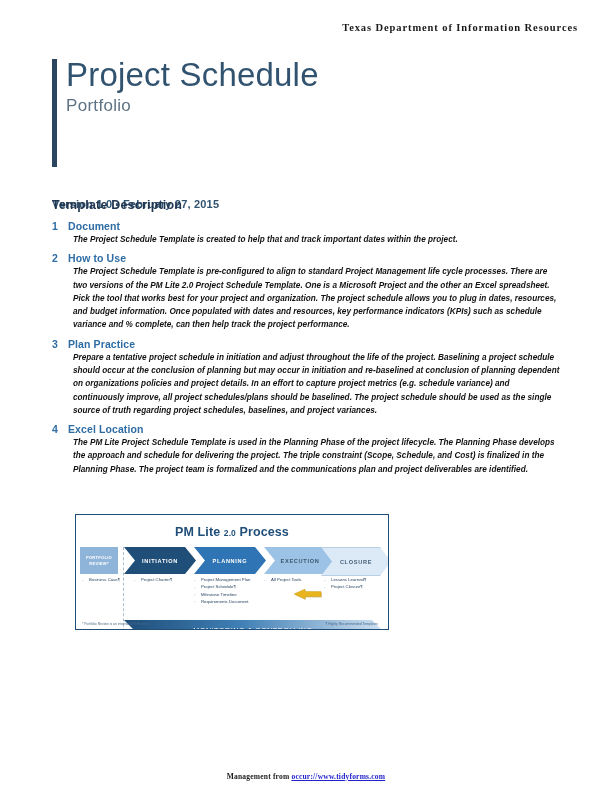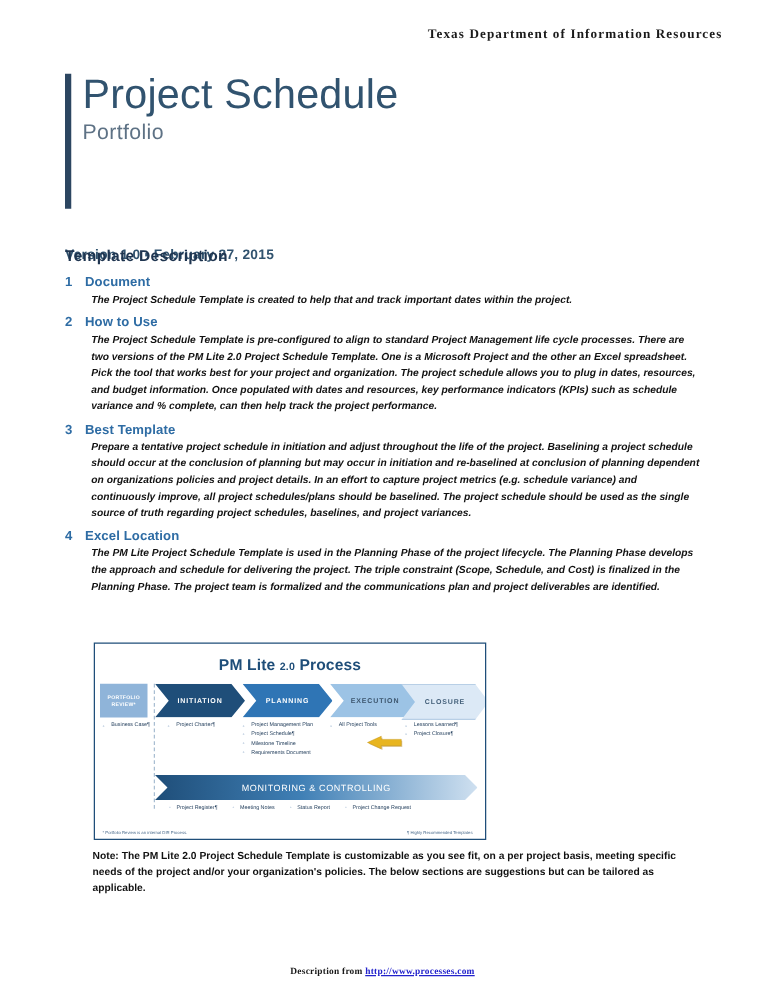--- a/index.html
+++ b/index.html
@@ -129,21 +129,21 @@
     text-align: left;
     letter-spacing: 0.02px;
   }
 
   
   .diagram {
     position: absolute;
     left: 75px;
     top: 514px;
     width: 314px;
-    height: 158px;
+    height: 116px;
     border: 1.6px solid #1f4e79;
     background: #ffffff;
     box-sizing: border-box;
     overflow: hidden;
   }
   .diagram-title {
     text-align: center;
     font-size: 12.5px;
     font-weight: bold;
     color: #1f4e79;
@@ -363,21 +363,21 @@
       <div class="sec-head">
         <span class="sec-num">2</span>
         <span>How to Use</span>
       </div>
       <div class="sec-body">The Project Schedule Template is pre-configured to align to standard Project Management life cycle processes. There are two versions of the PM Lite 2.0 Project Schedule Template. One is a Microsoft Project and the other an Excel spreadsheet. Pick the tool that works best for your project and organization. The project schedule allows you to plug in dates, resources, and budget information. Once populated with dates and resources, key performance indicators (KPIs) such as schedule variance and % complete, can then help track the project performance.</div>
     </div>
 
     <div class="sec">
       <div class="sec-head">
         <span class="sec-num">3</span>
-        <span>Best Template</span>
+        <span>Plan Practice</span>
       </div>
       <div class="sec-body">Prepare a tentative project schedule in initiation and adjust throughout the life of the project.  Baselining a project schedule should occur at the conclusion of planning but may occur in initiation and re-baselined at conclusion of planning dependent on organizations policies and project details.  In an effort to capture project metrics (e.g.  schedule variance) and continuously improve,  all project schedules/plans should be baselined.  The project schedule should be used as the single source of truth regarding project schedules, baselines, and project variances.</div>
     </div>
 
     <div class="sec">
       <div class="sec-head">
         <span class="sec-num">4</span>
         <span>Excel Location</span>
       </div>
       <div class="sec-body">The PM Lite Project Schedule Template is used in the Planning Phase of the project lifecycle. The Planning Phase develops the approach and schedule for delivering the project. The triple constraint (Scope, Schedule, and Cost) is finalized in the Planning Phase. The project team is formalized and the communications plan and project deliverables are identified.</div>
@@ -457,19 +457,18 @@
       <span>Project Change Request</span>
     </div>
 
     <div class="diag-foot">
       <span class="fnote-l">* Portfolio Review is an internal DIR Process.</span>
       <span class="fnote-r">¶ Highly Recommended Templates</span>
     </div>
 
   </div>
 
-  <div class="note">Note: The PM Lite 2.0 Project Schedule Template is customizable as you see fit, on a per project basis, meeting specific needs of the project and/or your organization's policies. The below sections are suggestions but can be tailored as applicable.</div>
 
   <div class="footer">
-    <span>Description from </span><span class="link">http://www.processes.com</span>
+    <span>Management from </span><span class="link">occur://www.tidyforms.com</span>
   </div>
 
 </div>
 
 </body></html>

